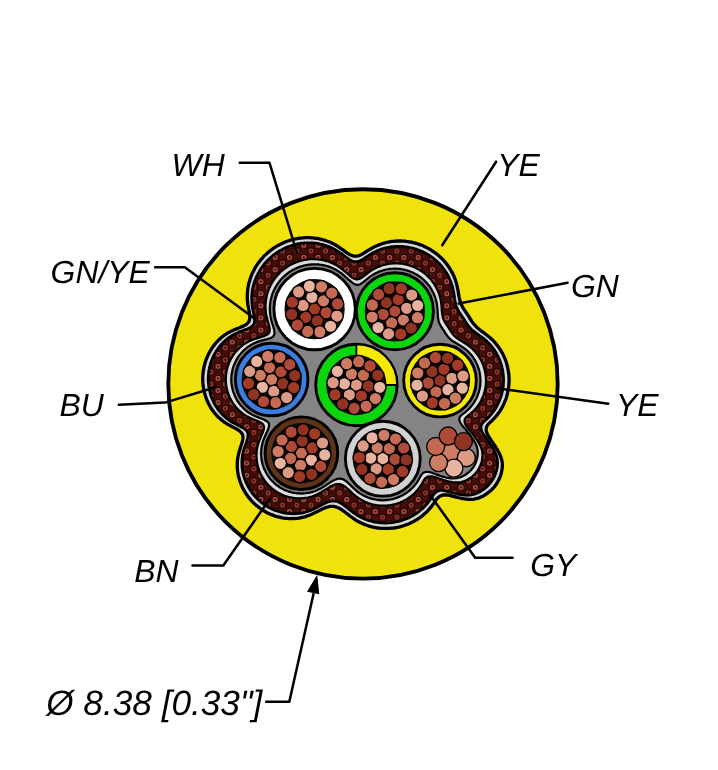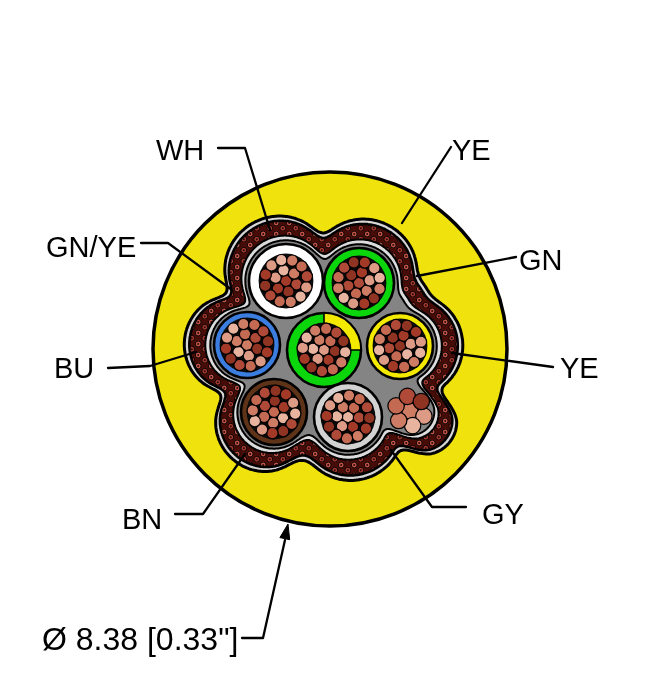--- a/index.html
+++ b/index.html
@@ -1,17 +1,17 @@
 <!DOCTYPE html>
 <html><head>
 <meta charset="utf-8">
 <style>
   html,body{margin:0;padding:0;background:#ffffff;}
   .stage{position:relative;width:653px;height:700px;background:#ffffff;overflow:hidden;
-         font-family:"Liberation Sans",sans-serif;}
+         font-family:"Liberation Sans",sans-serif;font-style:italic;}
   svg text{fill:#000000;font-family:"Liberation Sans",sans-serif;}
   .lbl{font-size:29px;}
   .dia{font-size:32px;}
   .leader{fill:none;stroke:#000000;stroke-width:2.3;stroke-linecap:round;stroke-linejoin:round;}
 </style>
 </head>
 <body>
 
 <div class="stage">
   <svg id="cable-svg" width="653" height="700" viewBox="0 0 653 700">

